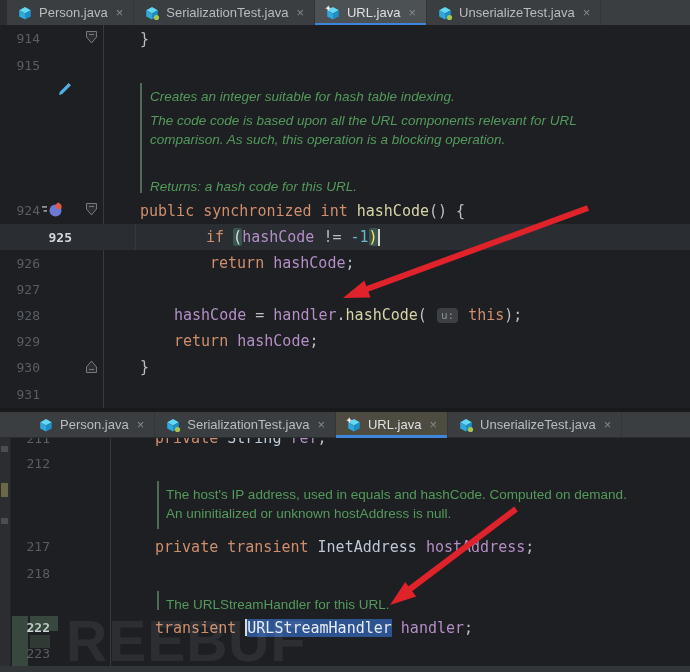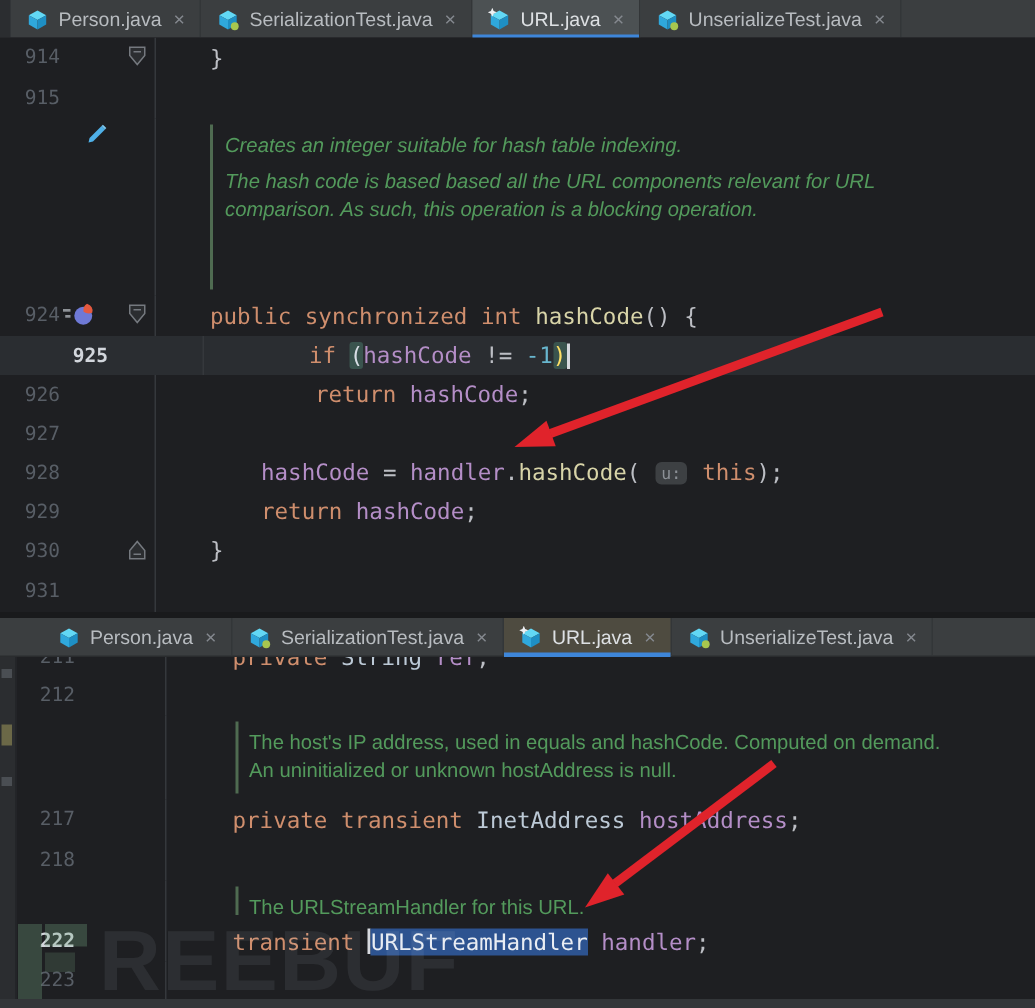--- a/index.html
+++ b/index.html
@@ -117,22 +117,23 @@
       </div>
       <div class="docrow" style="height: 118px; font-style: italic;">
         <div class="gutsep" style="left: 103px;"></div>
         <span class="gico" style="left: 56px; top: 2px;"><svg width="17" height="17" viewBox="0 0 17 17">
             <path d="M3,14 L6,13.3 L14,5.3 L11.7,3 L3.7,11 Z" fill="#4FB0E8"></path>
             <path d="M12.6,2.1 L14.9,4.4 L14,5.3 L11.7,3 Z" fill="#7CC8F0"></path>
           </svg></span>
         <div class="docbar" style="left: 140px;"></div>
         <div style="position: absolute; left: 150px; top: 0px;">
           <div class="docline" style="margin-top: 8px;">Creates an integer suitable for hash table indexing.</div>
-          <div class="docline" style="margin-top: 5px;">The hash code is based based all the URL components relevant for URL</div>
+          <div class="docline" style="margin-top: 5px;">The code code is based upon all the URL components relevant for URL</div>
           <div class="docline" style="margin-top: 0px;">comparison. As such, this operation is a blocking operation.</div>
+          <div class="docline" style="margin-top: 28px;">Returns: a hash code for this URL.</div>
         </div>
       </div>
       <div class="row" style="height: 27px;">
         <div style="position: relative; width: 690px; height: 27px;">
           <div class="gutsep" style="left: 103px;"></div>
           <div class="lnum" style="left: 0px; width: 40px;">924</div>
           <span class="gico" style="left: 42px; top: 4px;"><svg width="22" height="18" viewBox="0 0 22 18">
               <rect x="0" y="5" width="5" height="1.8" fill="#8E9297"></rect>
               <rect x="1.5" y="9" width="3.5" height="1.8" fill="#8E9297"></rect>
               <circle cx="13.5" cy="9.5" r="6" fill="#6E79D6"></circle>

